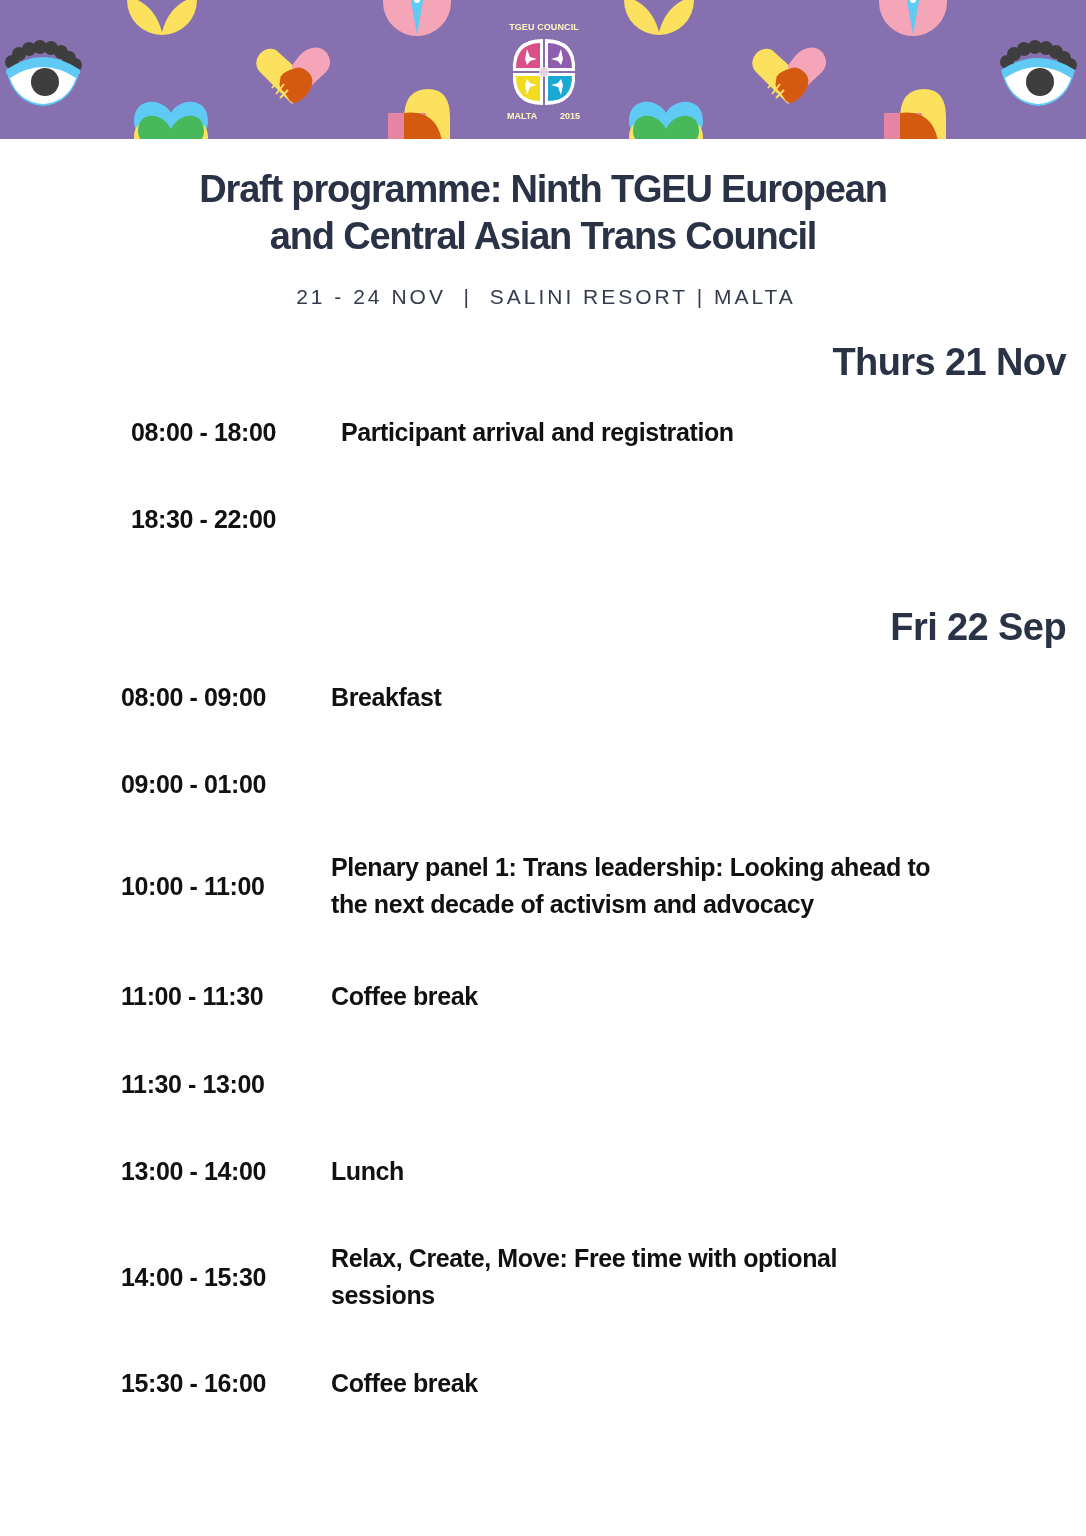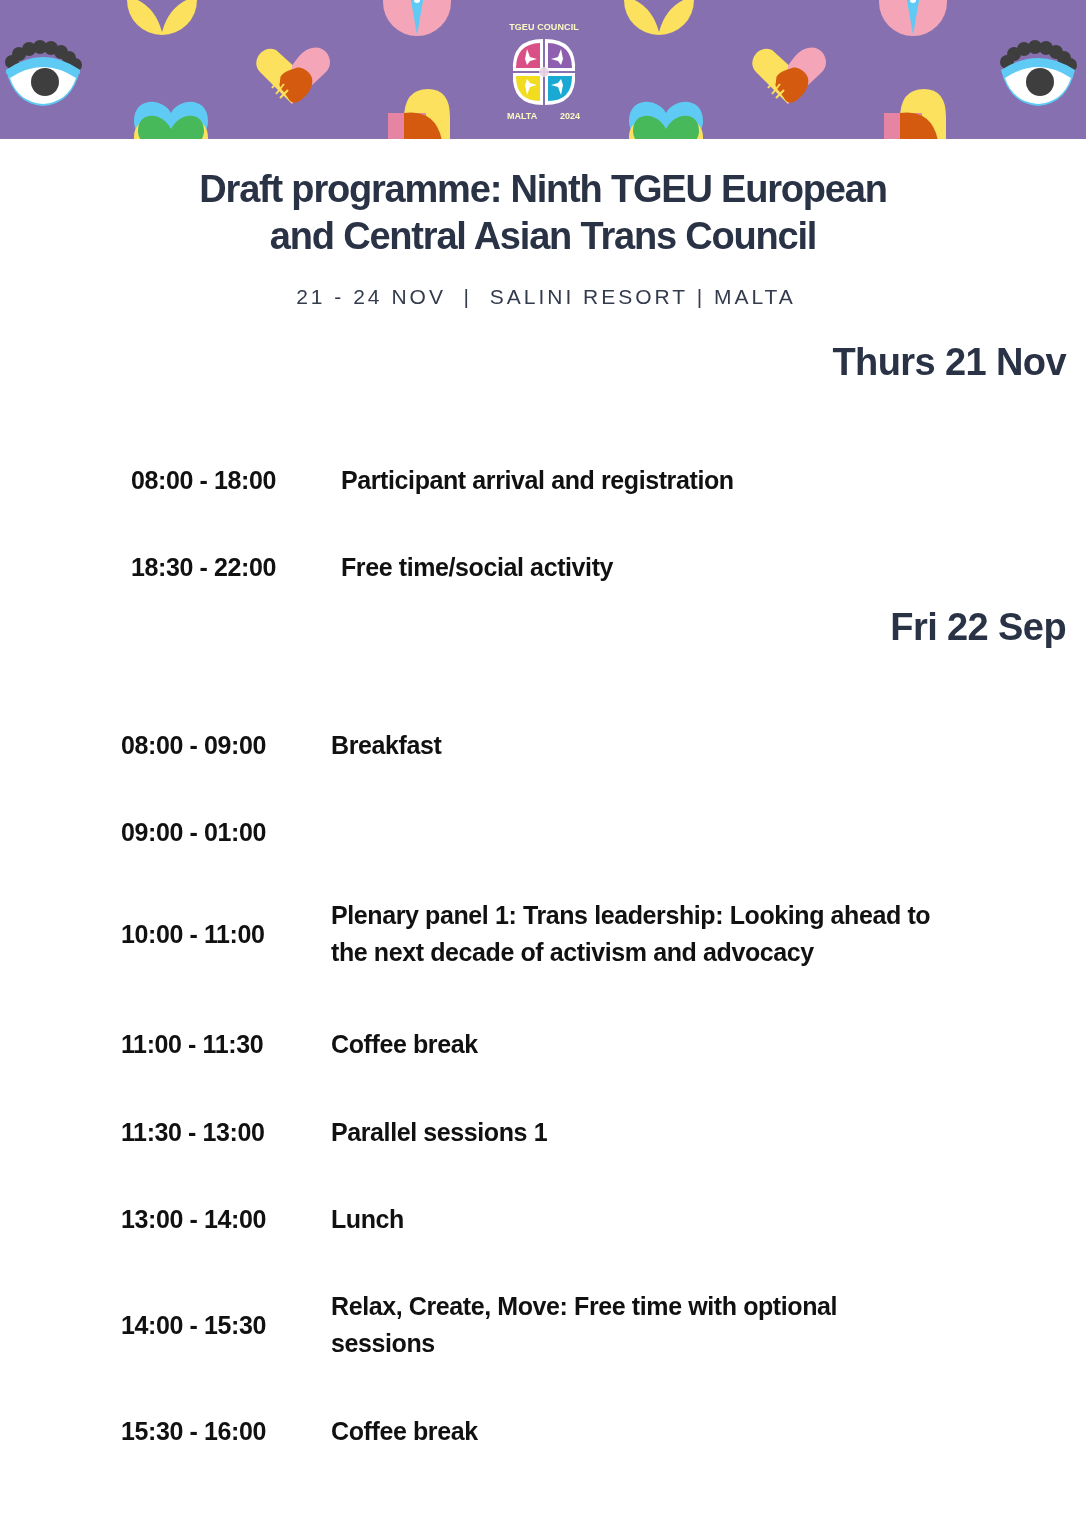--- a/index.html
+++ b/index.html
@@ -12,21 +12,21 @@
   .logo { position: absolute; left: 500px; top: 22px; width: 88px; height: 105px; text-align: center; color: #fef9c3; }
   .logo .logo-top { font-size: 9px; font-weight: bold; letter-spacing: 0.1px; display: block; }
   .logo svg { display: block; margin: 3px auto 0; }
   .logo .logo-bottom { display: flex; justify-content: space-between; font-size: 9px; font-weight: bold; padding: 2px 8px 0 7px; }
 
   .title { position: absolute; left: 0; top: 166px; width: 1086px; text-align: center; font-size: 38px; line-height: 47px; font-weight: bold; color: #2a3346; letter-spacing: -1.2px; }
   .subtitle { position: absolute; left: 0; top: 285px; width: 1076px; text-align: center; font-size: 21px; letter-spacing: 3px; color: #333b4d; padding-left: 16px; }
 
   .day-heading { position: absolute; left: 0; width: 1066px; text-align: right; font-size: 38px; font-weight: bold; color: #2a3346; letter-spacing: -0.6px; }
 
-  .row { position: absolute; display: flex; align-items: center; font-size: 25px; font-weight: bold; color: #111111; letter-spacing: -0.4px; margin-top: 48px; }
+  .row { position: absolute; display: flex; align-items: center; font-size: 25px; font-weight: bold; color: #111111; letter-spacing: -0.4px; }
   .row .time { white-space: nowrap; }
   .row .event { line-height: 37px; }
 </style>
 </head>
 <body>
 
 <div class="banner">
 
   <svg class="deco" style="left:2px;top:40px" width="82" height="68" viewBox="0 0 82 68">
     <g fill="#3e3e3e">
@@ -90,21 +90,21 @@
       <g fill="#ffffff">
         <path d="M20 14 L23 22 L30 24 L23 26 L20 30 L18 24 Z"></path>
         <path d="M54 14 L51 22 L44 24 L51 26 L54 30 L56 24 Z"></path>
         <path d="M20 60 L23 52 L30 50 L23 48 L20 44 L18 50 Z"></path>
         <path d="M54 60 L51 52 L44 50 L51 48 L54 44 L56 50 Z"></path>
       </g>
       <circle cx="37" cy="37" r="5" fill="#ead7e6" opacity="0.9"></circle>
     </svg>
     <div class="logo-bottom">
       <span>MALTA</span>
-      <span>2024</span>
+      <span>2015</span>
     </div>
   </div>
 
   <svg class="deco" style="left:622px;top:-28px" width="74" height="64" viewBox="0 0 74 64">
     <circle cx="37" cy="28" r="35" fill="#fbe15d"></circle>
     <path d="M37 60 Q30 34 8 26 Q6 8 37 6 Q68 8 66 26 Q44 34 37 60 Z" fill="#8670b0"></path>
   </svg>
 
   <svg class="deco" style="left:627px;top:93px" width="78" height="60" viewBox="0 0 78 60">
     <path d="M39 20 C30 4 2 4 2 28 C2 44 20 56 39 70 C58 56 76 44 76 28 C76 4 48 4 39 20 Z" fill="#5fcaf3"></path>
@@ -155,21 +155,20 @@
 <div class="subtitle" style="white-space:pre;">21 - 24 NOV  |  SALINI RESORT | MALTA</div>
 
 <h2 class="day-heading" style="top:341px">Thurs 21 Nov</h2>
 
 <div class="row" style="left:131px;top:414px;height:37px">
   <span class="time" style="width:210px">08:00 - 18:00</span>
   <span class="event">Participant arrival and registration</span>
 </div>
 <div class="row" style="left:131px;top:501px;height:37px">
   <span class="time" style="width:210px">18:30 - 22:00</span>
-  <span class="event">Free time/social activity</span>
 </div>
 
 <h2 class="day-heading" style="top:606px">Fri 22 Sep</h2>
 
 <div class="row" style="left:121px;top:679px;height:37px">
   <span class="time" style="width:210px">08:00 - 09:00</span>
   <span class="event">Breakfast</span>
 </div>
 <div class="row" style="left:121px;top:766px;height:37px">
   <span class="time" style="width:210px">09:00 - 01:00</span>
@@ -177,21 +176,20 @@
 <div class="row" style="left:121px;top:849px;height:74px">
   <span class="time" style="width:210px">10:00 - 11:00</span>
   <span class="event" style="width:610px">Plenary panel 1: Trans leadership: Looking ahead to the next decade of activism and advocacy</span>
 </div>
 <div class="row" style="left:121px;top:978px;height:37px">
   <span class="time" style="width:210px">11:00 - 11:30</span>
   <span class="event">Coffee break</span>
 </div>
 <div class="row" style="left:121px;top:1066px;height:37px">
   <span class="time" style="width:210px">11:30 - 13:00</span>
-  <span class="event">Parallel sessions 1</span>
 </div>
 <div class="row" style="left:121px;top:1153px;height:37px">
   <span class="time" style="width:210px">13:00 - 14:00</span>
   <span class="event">Lunch</span>
 </div>
 <div class="row" style="left:121px;top:1240px;height:74px">
   <span class="time" style="width:210px">14:00 - 15:30</span>
   <span class="event" style="width:570px">Relax, Create, Move: Free time with optional sessions</span>
 </div>
 <div class="row" style="left:121px;top:1365px;height:37px">

